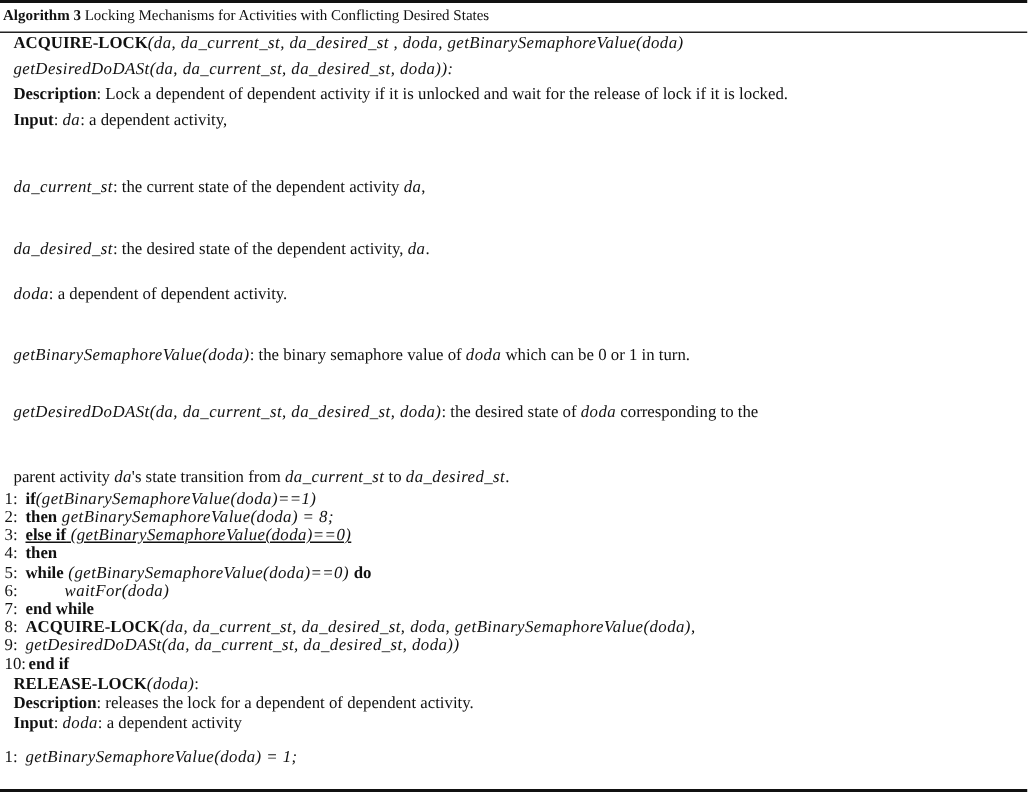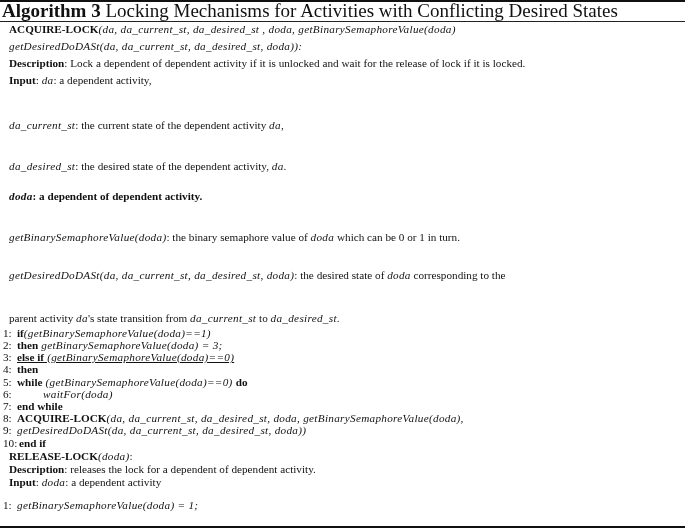--- a/index.html
+++ b/index.html
@@ -2,21 +2,21 @@
 <html><head>
 <meta charset="utf-8">
 <style>
   html, body { margin: 0; padding: 0; background: #ffffff; }
   body { width: 685px; height: 529px; position: relative; overflow: hidden;
          font-family: "Liberation Serif", "DejaVu Serif", serif; color: #111; }
   .rule-top { position: absolute; left: 0; top: 0; width: 685px; height: 2px; background: #111; }
   .rule-mid { position: absolute; left: 0; top: 21px; width: 685px; height: 1px; background: #222; }
   .rule-bot { position: absolute; left: 0; top: 526px; width: 685px; height: 2px; background: #111; }
   .line { position: absolute; white-space: nowrap; font-size: 11.2px; line-height: 13px; }
-  .title { left: 2px; top: 3px; font-size: 19px; line-height: 16px; }
+  .title { left: 2px; top: 3px; font-size: 10px; line-height: 16px; }
   .b { font-weight: bold; }
   .i { font-style: italic; letter-spacing: 0.3px; }
   .num { display: inline-block; width: 14px; }
   .num10 { display: inline-block; width: 16px; }
   .ind { left: 9px; }
   .code { left: 3px; }
 </style>
 </head>
 <body>
 
@@ -43,41 +43,41 @@
 </div>
 
 <div class="line ind" style="top:119px;">
   <span class="i">da_current_st</span><span>: the current state of the dependent activity </span><span class="i">da</span><span>,</span>
 </div>
 
 <div class="line ind" style="top:160px;">
   <span class="i">da_desired_st</span><span>: the desired state of the dependent activity, </span><span class="i">da</span><span>.</span>
 </div>
 
-<div class="line ind" style="top:190px;font-weight:bold;">
+<div class="line ind" style="top:190px;">
   <span class="i">doda</span><span>: a dependent of dependent activity.</span>
 </div>
 
 <div class="line ind" style="top:231px;">
   <span class="i">getBinarySemaphoreValue(doda)</span><span>: the binary semaphore value of </span><span class="i">doda</span><span> which can be 0 or 1 in turn.</span>
 </div>
 
 <div class="line ind" style="top:269px;">
   <span class="i">getDesiredDoDASt(da, da_current_st, da_desired_st, doda)</span><span>: the desired state of </span><span class="i">doda</span><span> corresponding to the</span>
 </div>
 
 <div class="line ind" style="top:312px;text-align:right;">
   <span>parent activity </span><span class="i">da</span><span>'s state transition from </span><span class="i">da_current_st</span><span> to </span><span class="i">da_desired_st</span><span>.</span>
 </div>
 
 <div class="line code" style="top:327px;">
   <span class="num">1:</span><span class="b">if</span><span class="i">(getBinarySemaphoreValue(doda)==1)</span>
 </div>
 <div class="line code" style="top:339px;">
-  <span class="num">2:</span><span class="b">then</span><span class="i"> getBinarySemaphoreValue(doda) = 3;</span>
+  <span class="num">2:</span><span class="b">then</span><span class="i"> getBinarySemaphoreValue(doda) = 8;</span>
 </div>
 <div class="line code" style="top:351px;text-decoration:underline;">
   <span class="num">3:</span><span class="b">else if</span><span class="i"> (getBinarySemaphoreValue(doda)==0)</span>
 </div>
 <div class="line code" style="top:363px;">
   <span class="num">4:</span><span class="b">then</span>
 </div>
 <div class="line code" style="top:376px;">
   <span class="num">5:</span><span class="b">while</span><span class="i"> (getBinarySemaphoreValue(doda)==0) </span><span class="b">do</span>
 </div>

